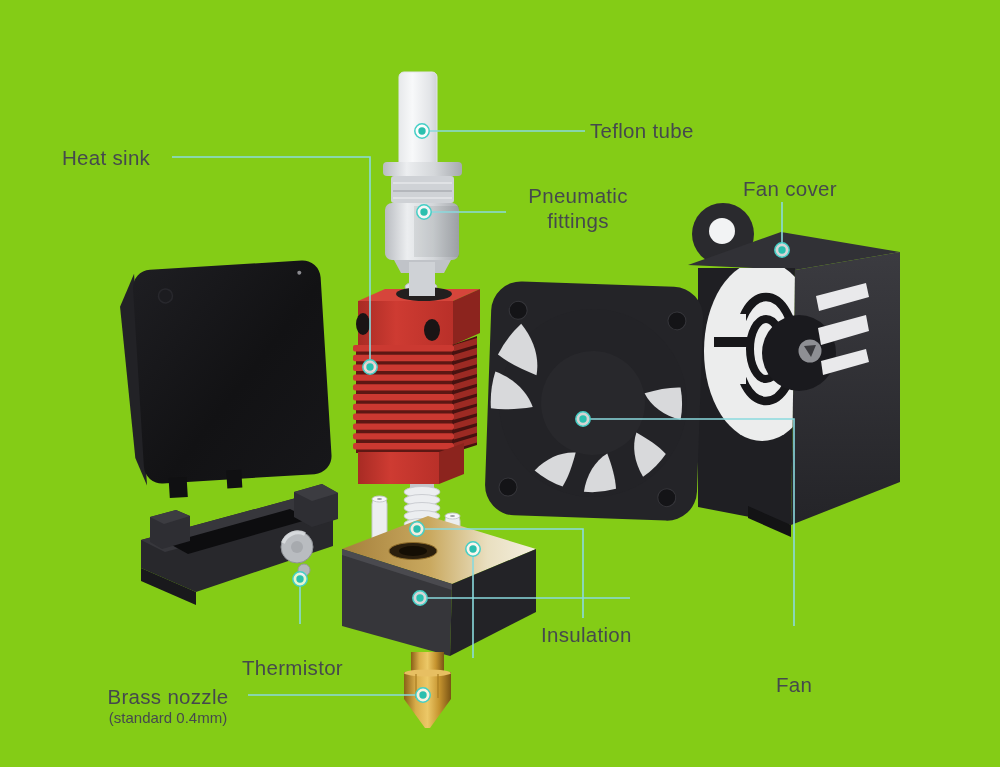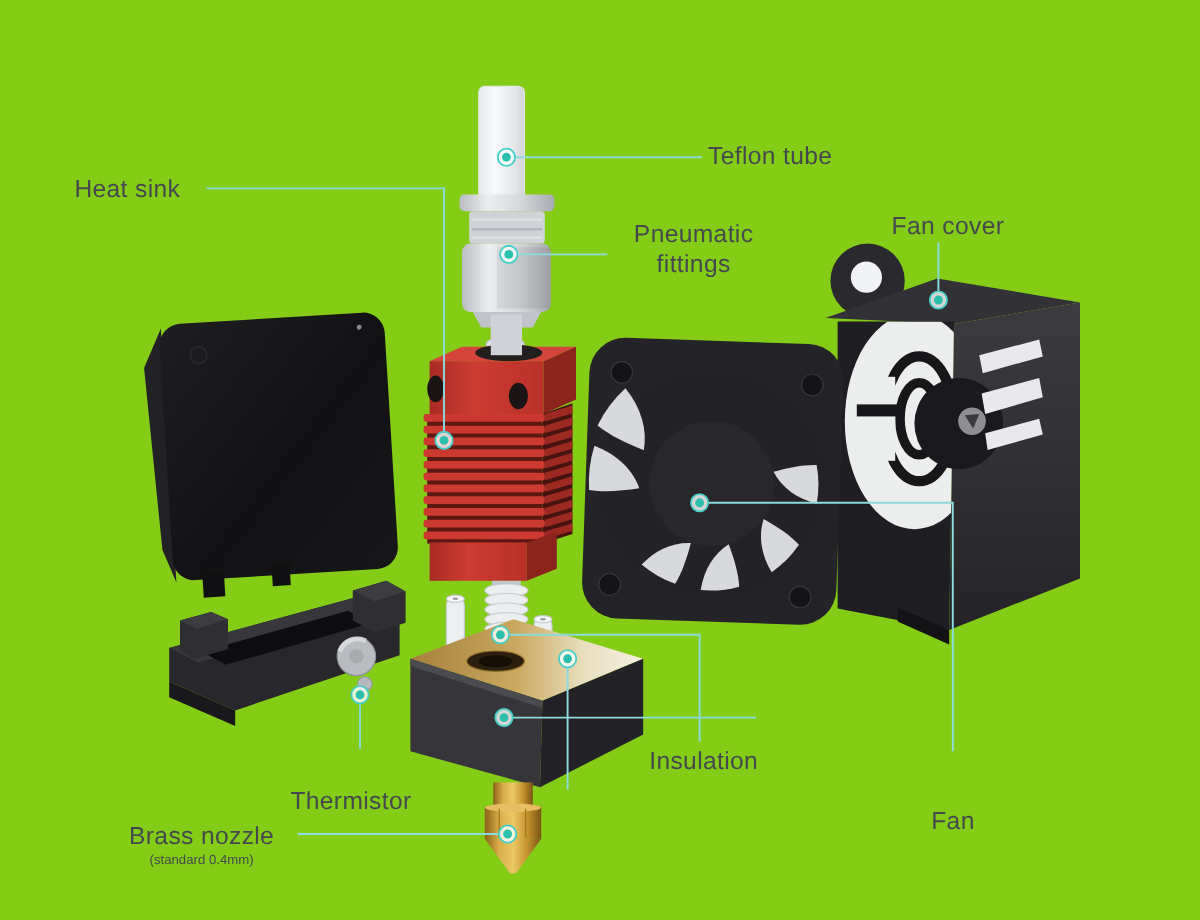--- a/index.html
+++ b/index.html
@@ -1,21 +1,21 @@
 <!DOCTYPE html>
 <html><head>
 <meta charset="utf-8">
 <style>
   html,body{margin:0;padding:0;background:#fff;}
   #stage{position:relative;width:1000px;height:767px;background:#84cc16;overflow:hidden;
          font-family:"Liberation Sans",sans-serif;}
   svg{position:absolute;left:0;top:0;}
   .lbl{position:absolute;color:#45494d;font-size:20.5px;letter-spacing:.3px;line-height:25px;white-space:nowrap;}
   .lbl.center{text-align:center;white-space:normal;}
-  .sub{font-size:11px;letter-spacing:0;line-height:17px;}
+  .sub{font-size:15px;letter-spacing:0;line-height:17px;}
 </style>
 </head>
 <body>
 
 <div id="stage">
 <svg width="1000" height="767" viewBox="0 0 1000 767">
   <defs>
     <linearGradient id="tubeG" x1="0" y1="0" x2="1" y2="0">
       <stop offset="0" stop-color="#e7e9eb"></stop>
           <stop offset=".35" stop-color="#f8f9fa"></stop>

